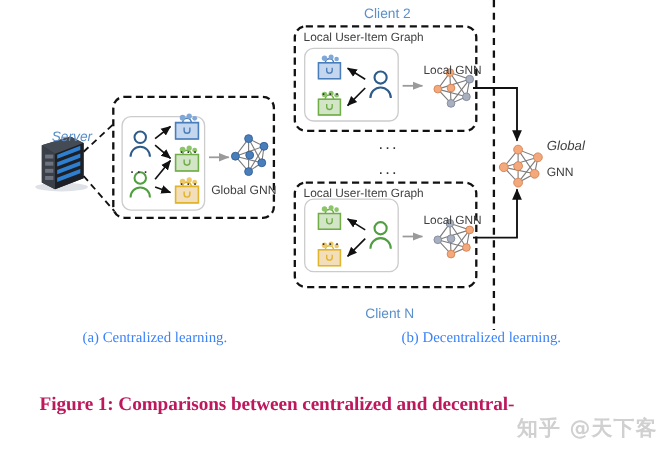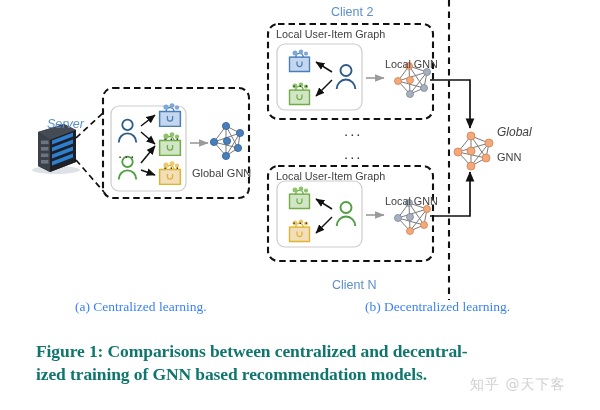--- a/index.html
+++ b/index.html
@@ -9,38 +9,39 @@
     position:relative;overflow:hidden;
   }
   .fig{position:absolute;left:0;top:0;width:600px;height:410px;}
   svg{position:absolute;left:0;top:0;}
   .lbl{position:absolute;white-space:nowrap;line-height:1;}
   .lbl-gray{color:#404040;}
   .lbl-blue{color:#5b8fc9;}
 
   
   .caption{
-    position:absolute;left:36px;top:340px;width:530px;
+    position:absolute;left:36px;top:356px;width:530px;
     font-family:"Liberation Serif",serif;
     font-weight:bold;font-size:17.5px;line-height:1.32;
-    color:#0f766e;letter-spacing:-0.1px;
+    color:#be185d;letter-spacing:-0.1px;
   }
   .subcap{
     position:absolute;
     font-family:"Liberation Serif",serif;
     font-size:13.5px;color:#3b82f6;white-space:nowrap;text-align:center;
   }
   #subcap-a{left:75px;top:299px;}
   #subcap-b{left:322px;top:299px;margin-left:43px;}
 
   .watermark{
     position:absolute;left:470px;top:376px;
-    font-size:14px;color:#d0d0d0;white-space:nowrap;
+    font-size:19px;color:#d0d0d0;white-space:nowrap;
     font-family:"DejaVu Sans",sans-serif;
     letter-spacing:1px;
+    font-weight:bold;
   }
   .dots{
     position:absolute;color:#333;font-size:15px;
     letter-spacing:2px;line-height:1;white-space:nowrap;
   }
 </style>
 </head>
 <body>
 
 <div class="fig">
@@ -309,18 +310,17 @@
   <div class="lbl lbl-blue" style="left:332px;top:266px;font-size:12.5px;margin-top:13px;">Client N</div>
 
   <div class="lbl lbl-gray" style="left:497px;top:126px;font-size:12px;font-style:italic;">Global</div>
   <div class="lbl lbl-gray" style="left:497px;top:152px;font-size:11px;">GNN</div>
 
   <div class="subcap" id="subcap-a">(a)  Centralized learning.</div>
   <div class="subcap" id="subcap-b">(b)  Decentralized learning.</div>
 
   <div class="caption">
     <div>Figure 1: Comparisons between centralized and decentral-</div>
-    <div>ized training of GNN based recommendation models.</div>
   </div>
 
   <div class="watermark">知乎 @天下客</div>
 
 </div>
 
 </body></html>

